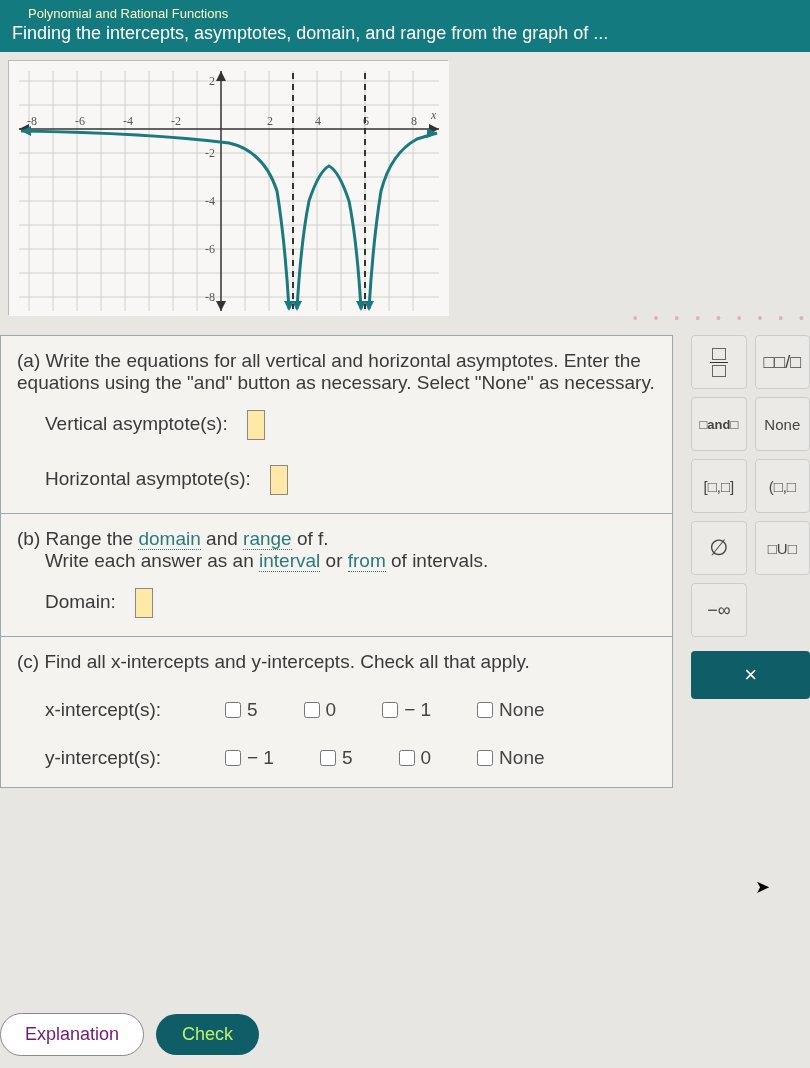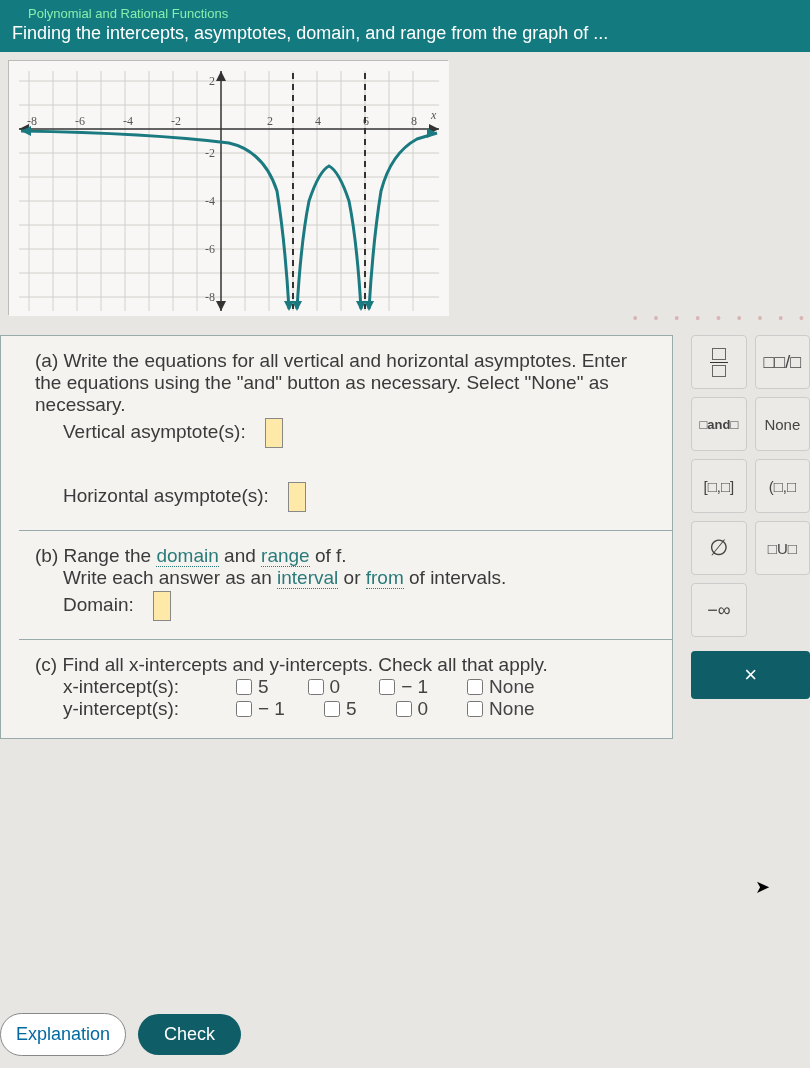--- a/index.html
+++ b/index.html
@@ -13,21 +13,21 @@
   }
   .header-bar {
     background: #137a7f;
     color: #fff;
     padding: 4px 10px 8px 0;
     font-size: 18px;
   }
   .header-top {
     font-size: 13px;
     padding: 2px 0 2px 28px;
-    color: #86efac;
+    color: #fef9c3;
   }
   .header-title {
     font-size: 18px;
     padding-left: 12px;
   }
   .graph-area {
     background: #f8f7f5;
     border: 1px solid #bbb;
     width: 440px;
     height: 255px;
@@ -46,50 +46,49 @@
   .content-row {
     display: flex;
     margin-top: 20px;
     gap: 18px;
   }
   .question-panel {
     border: 1px solid #9aa;
     background: #f4f3f0;
     width: 680px;
     margin-left: 0;
-    padding-left: 18px;
   }
   .q-section {
     border-bottom: 1px solid #9aa;
     padding: 14px 16px 18px 16px;
     font-size: 19px;
     color: #3a3a3a;
   }
   .q-section:last-child { border-bottom: none; }
   .sublabel {
-    margin-top: 2px;
+    margin-top: 16px;
     margin-left: 28px;
     font-size: 19px;
   }
   .input-cell {
     display: inline-block;
     width: 18px;
     height: 30px;
     border: 1px solid #888;
     background: #ffe9a8;
     vertical-align: middle;
     margin-left: 14px;
   }
   .chk-row {
-    margin-top: 0;
+    margin-top: 26px;
     margin-left: 28px;
     font-size: 19px;
     display: flex;
     align-items: flex-end;
-    gap: 13px;
+    gap: 20px;
     flex-wrap: wrap;
   }
   .chk-row .lbl { width: 160px; display:inline-block;}
   .chk-item {
     display: inline-flex;
     align-items: center;
     margin-right: 26px;
     color: #444;
   }
   .chk-item input { margin-right: 6px; width:16px; height:16px;}
@@ -137,28 +136,28 @@
     bottom: 12px;
     left: 0;
     display: flex;
     gap: 12px;
     align-items: center;
   }
   .btn-explanation {
     background: #fff;
     border: 1px solid #888;
     border-radius: 22px;
-    padding: 10px 15px;
-    font-size: 18px;
-    color: #0369a1;
+    padding: 10px 24px;
+    font-size: 18px;
+    color: #701a75;
     cursor: pointer;
   }
   .btn-check {
     background: #0f5d66;
-    color: #ffffff;
+    color: #bef264;
     border: none;
     border-radius: 22px;
     padding: 10px 26px;
     font-size: 18px;
     cursor: pointer;
   }
   .cursor-arrow {
     position:absolute;
     right:40px;
     bottom:170px;
@@ -246,21 +245,21 @@
 
 <div class="content-row">
   <div class="question-panel">
 
     <div class="q-section">
       <span>(a) </span><span>Write the equations for all vertical and horizontal asymptotes. Enter the equations using the "and" button as necessary. Select "None" as necessary.</span>
       <div class="sublabel">
         <span>Vertical asymptote(s):</span>
         <span class="input-cell"></span>
       </div>
-      <div class="sublabel" style="margin-top:34px;">
+      <div class="sublabel" style="margin-top:25px;">
         <span>Horizontal asymptote(s):</span>
         <span class="input-cell"></span>
       </div>
     </div>
 
     <div class="q-section">
       <span>(b) </span>
       <span>Range the </span><span class="link">domain</span><span> and </span><span class="link">range</span><span class="italic"> of f.</span><br>
       <span style="margin-left:28px;">Write each answer as an </span><span class="link">interval</span><span> or </span><span class="link">from</span><span> of intervals.</span>
       <div class="sublabel">

